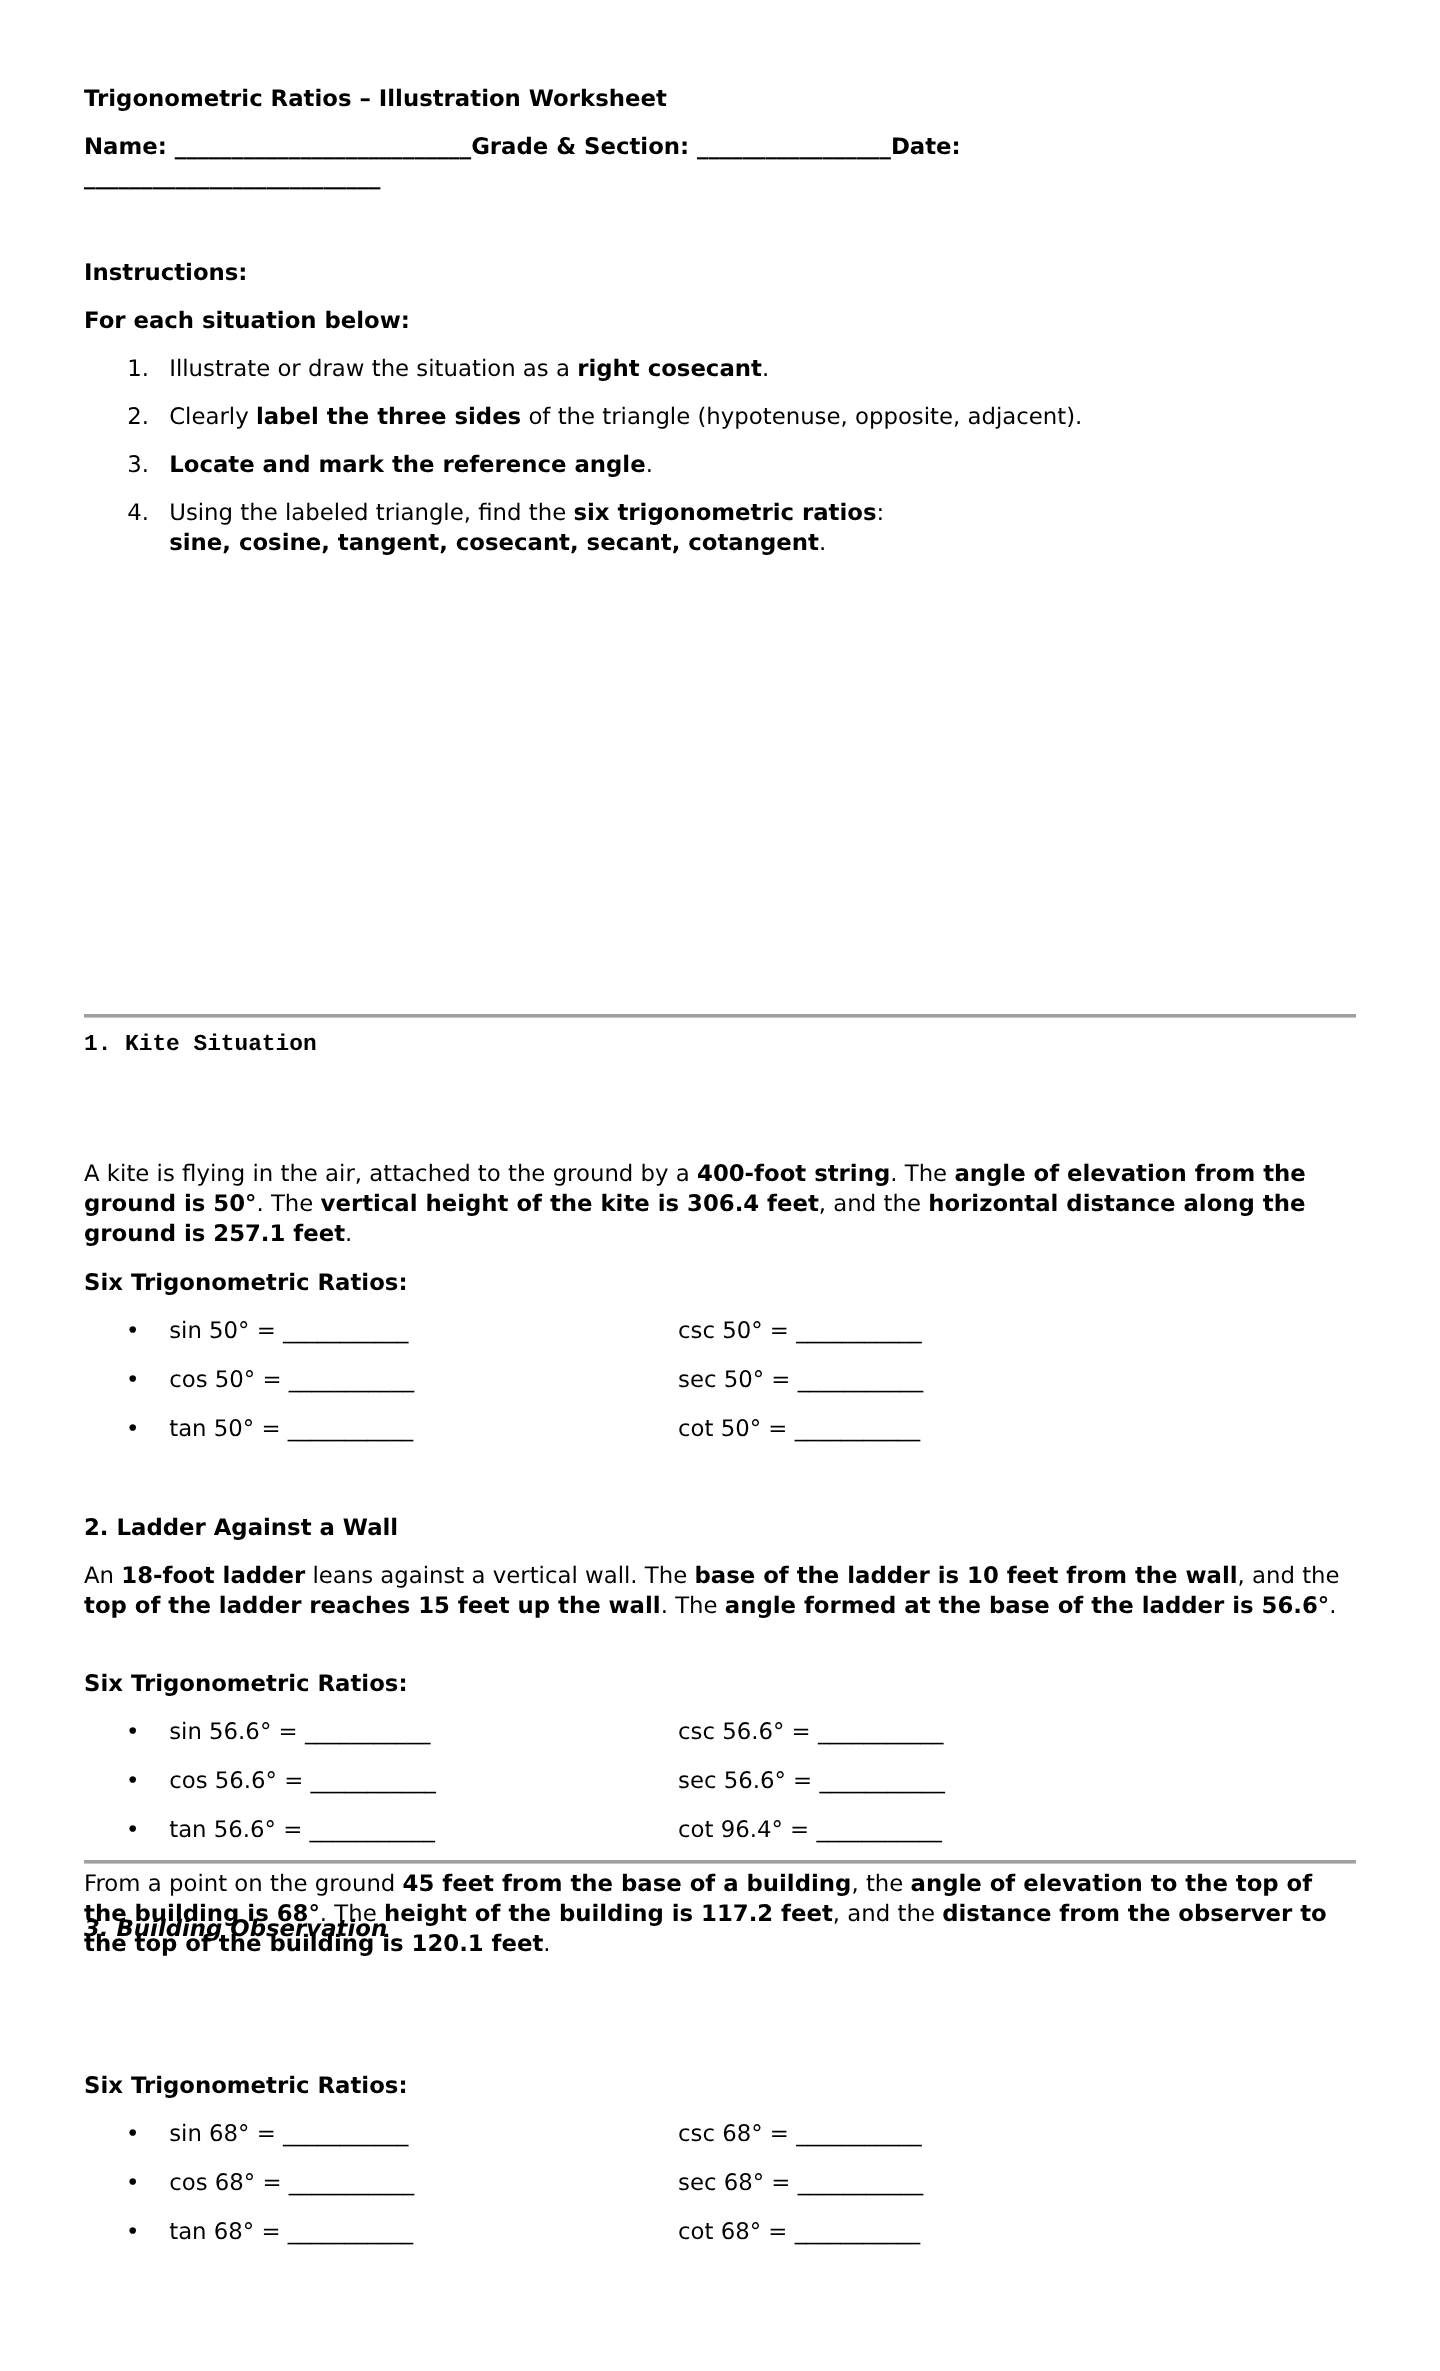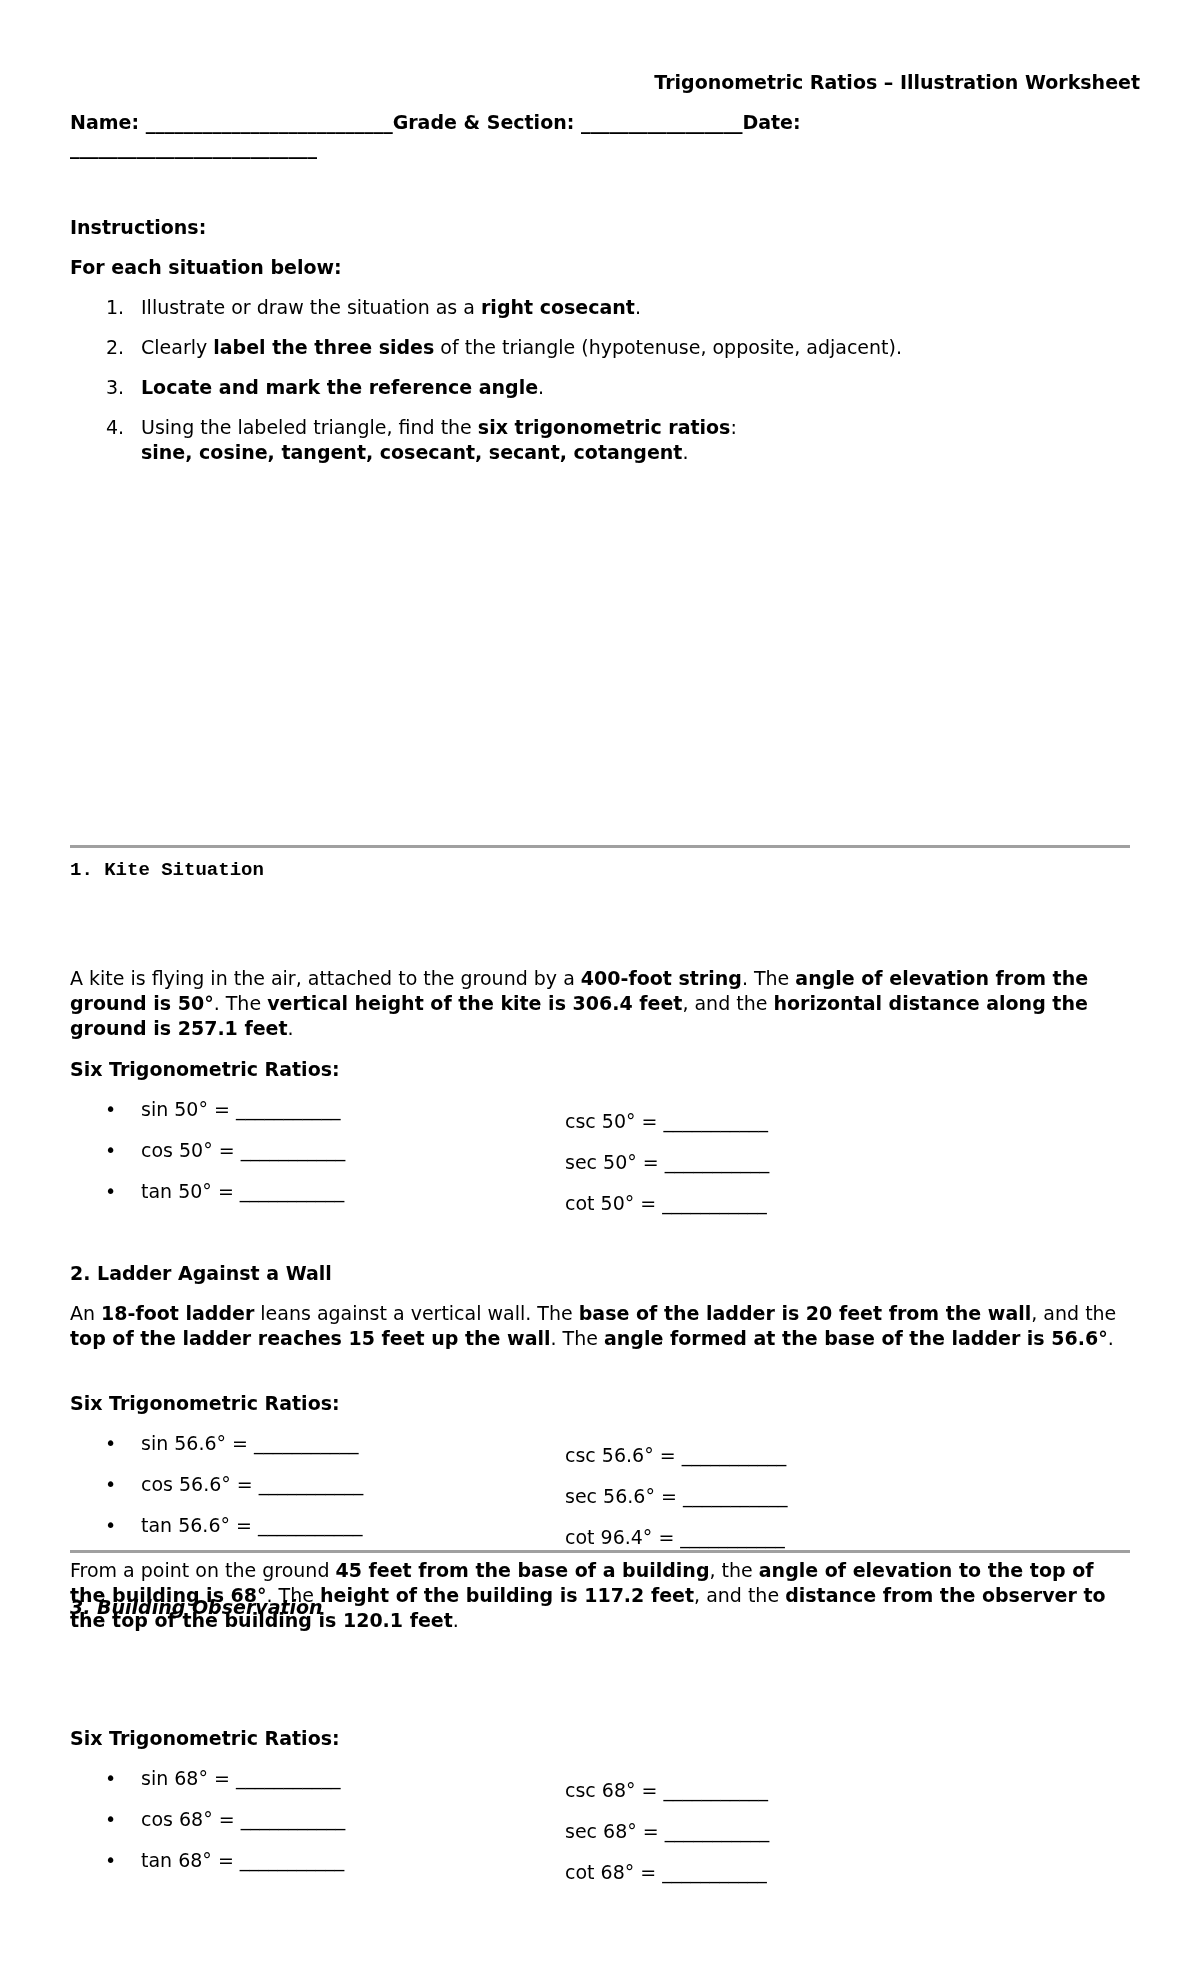--- a/index.html
+++ b/index.html
@@ -13,26 +13,26 @@
   .line { margin: 0; white-space: nowrap; }
   .hr { position: absolute; left: 70px; width: 1060px; height: 3px; background: #a0a0a0; }
   .olist { position: absolute; left: 70px; width: 1060px; }
   .oitem { position: relative; padding-left: 71px; margin-bottom: 15px; }
   .oitem .num { position: absolute; left: 36px; top: 0; }
   .para { margin: 0; }
   .ratios { position: absolute; left: 70px; width: 1060px; }
   .rrow { position: relative; height: 41px; }
   .rrow .bullet { position: absolute; left: 35px; top: 0; }
   .rrow .left { position: absolute; left: 71px; top: 0; white-space: nowrap; }
-  .rrow .right { position: absolute; left: 495px; top: 12px; white-space: nowrap; }
+  .rrow .right { position: absolute; left: 495px; top: 0; white-space: nowrap; }
 </style>
 </head>
 <body>
 
-<div class="abs b line" style="top:70px;text-align:right;">Trigonometric Ratios – Illustration Worksheet</div>
+<div class="abs b line" style="top:70px;">Trigonometric Ratios – Illustration Worksheet</div>
 <div class="abs b line" style="top:110px;">
   <span>Name: </span><span>__________________________</span><span>Grade &amp; Section: </span><span>_________________</span><span>Date:</span>
 </div>
 <div class="abs b line" style="top:135px;">__________________________</div>
 
 <div class="abs b line" style="top:215px;">Instructions:</div>
 <div class="abs line" style="top:255px;font-weight:bold;">For each situation below:</div>
 
 <div class="olist" style="top:295px;">
   <div class="oitem">
@@ -74,21 +74,21 @@
   </div>
   <div class="rrow">
     <span class="bullet">•</span>
     <span class="left">tan 50° = ___________</span>
     <span class="right">cot 50° = ___________</span>
   </div>
 </div>
 
 <div class="abs b line" style="top:1261px;">2. Ladder Against a Wall</div>
 <div class="abs" style="top:1301px; width:1060px;">
-  <p class="para"><span>An </span><span class="b">18-foot ladder</span><span> leans against a vertical wall. The </span><span class="b">base of the ladder is 20 feet from the wall</span><span>, and the </span><span class="b">top of the ladder reaches 15 feet up the wall</span><span>. The </span><span class="b">angle formed at the base of the ladder is 56.6°</span><span>.</span></p>
+  <p class="para"><span>An </span><span class="b">18-foot ladder</span><span> leans against a vertical wall. The </span><span class="b">base of the ladder is 10 feet from the wall</span><span>, and the </span><span class="b">top of the ladder reaches 15 feet up the wall</span><span>. The </span><span class="b">angle formed at the base of the ladder is 56.6°</span><span>.</span></p>
 </div>
 <div class="abs b line" style="top:1391px;">Six Trigonometric Ratios:</div>
 <div class="ratios" style="top:1431px;">
   <div class="rrow">
     <span class="bullet">•</span>
     <span class="left">sin 56.6° = ___________</span>
     <span class="right">csc 56.6° = ___________</span>
   </div>
   <div class="rrow">
     <span class="bullet">•</span>

